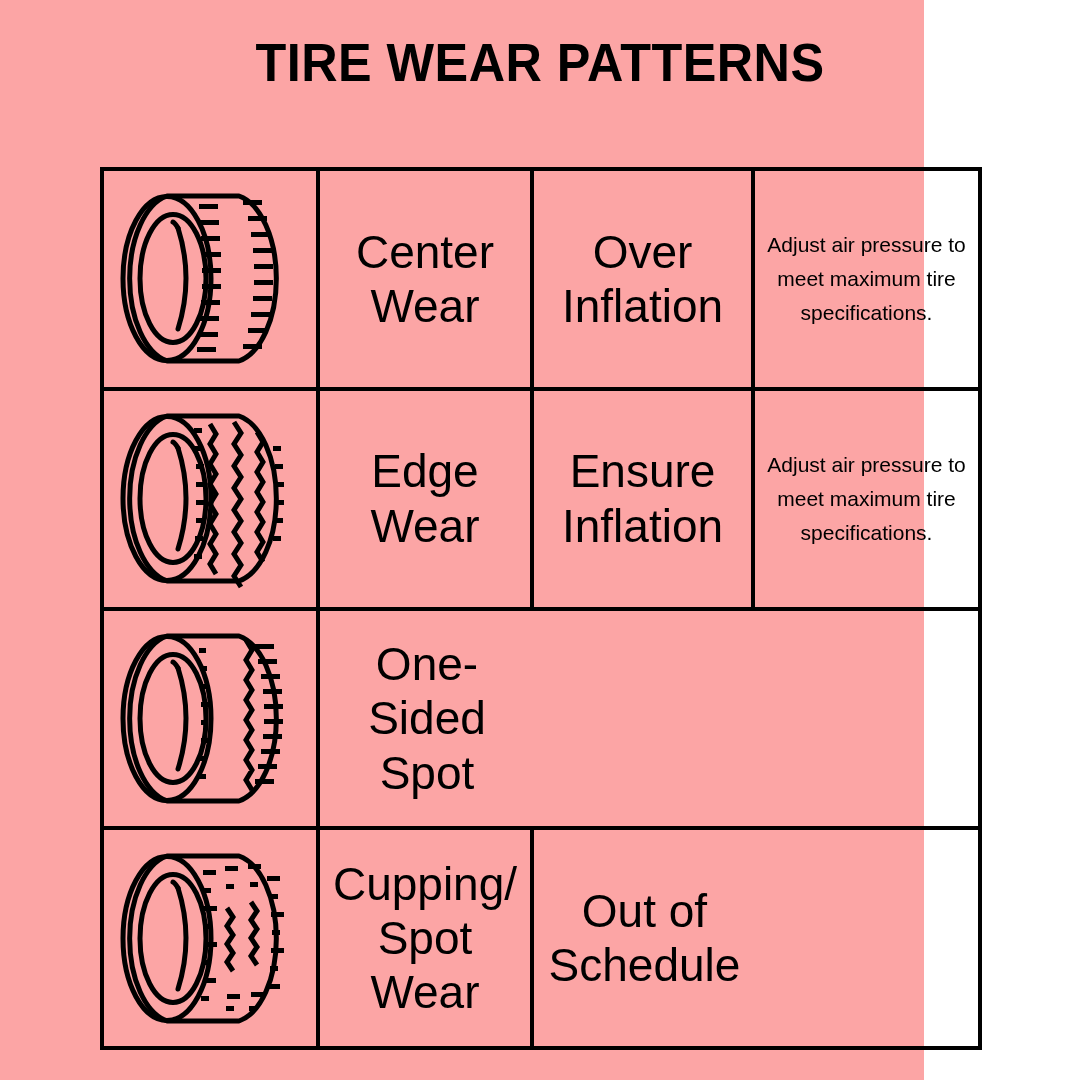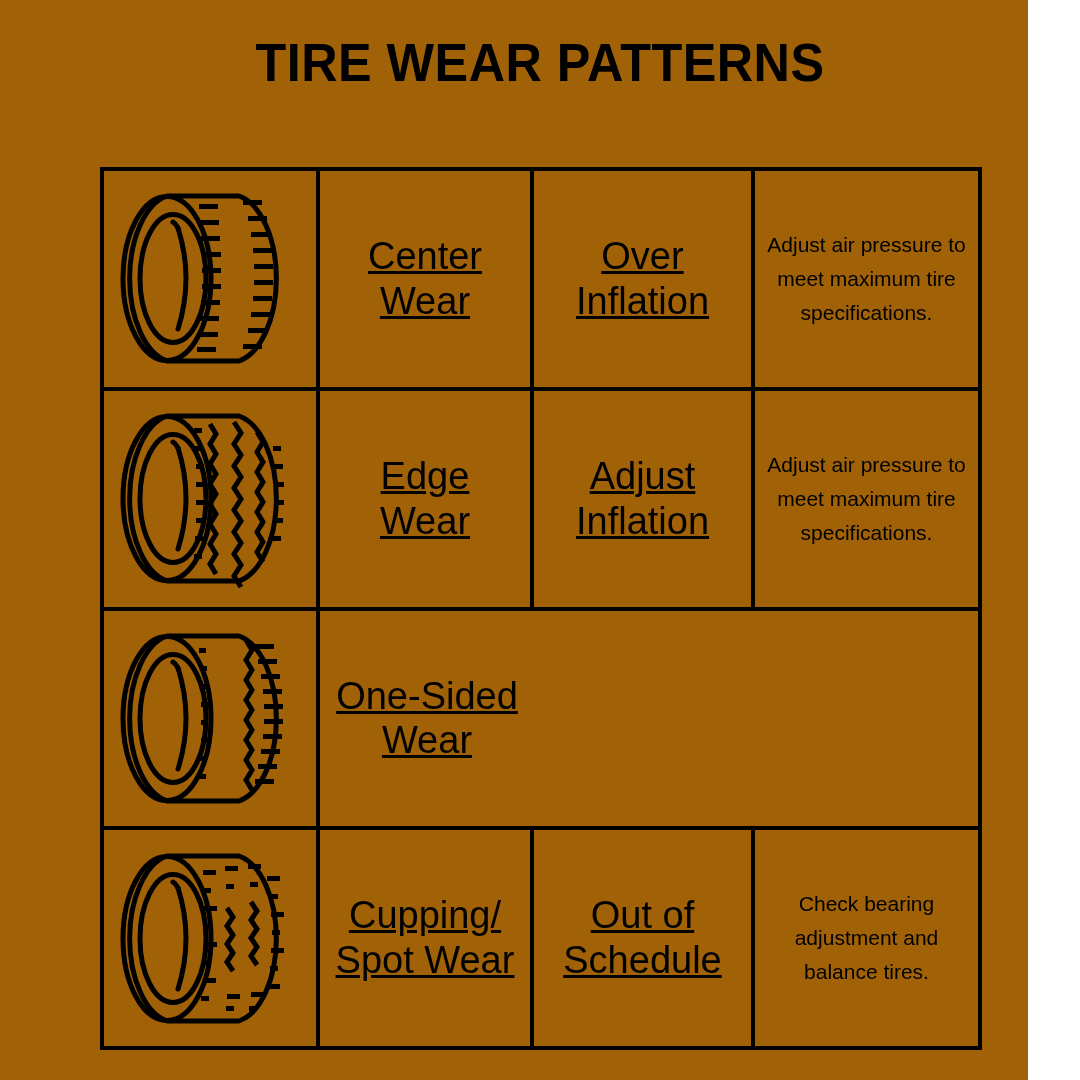--- a/index.html
+++ b/index.html
@@ -10,23 +10,23 @@
   body {
     width: 1080px;
     height: 1080px;
     font-family: "Liberation Sans", sans-serif;
     color: #000000;
     overflow: hidden;
   }
 
   .page {
     position: relative;
-    width: 1028px;
+    width: 924px;
     height: 1080px;
-    background: #a16207;
+    background: #fca5a5;
   }
 
   
   .title {
     position: absolute;
     left: 0;
     top: 36px;
     width: 1080px;
     text-align: center;
     font-family: "Liberation Sans", sans-serif;
@@ -95,25 +95,24 @@
 
   .cell-icon    { width: 216px; padding: 0; }
   .cell-pattern { width: 214px; }
   .cell-cause   { width: 221px; }
   .cell-action  { width: 223px; }
 
   .cell-pattern .txt,
   .cell-cause .txt {
     font-family: "Liberation Sans", sans-serif;
     font-weight: 400;
-    font-size: 38px;
+    font-size: 46px;
     line-height: 1.18;
     color: #000;
     white-space: pre-line;
-    text-decoration: underline;
   }
   .cell-action .txt {
     font-family: "Liberation Sans", sans-serif;
     font-weight: 400;
     font-size: 21px;
     line-height: 1.62;
     color: #000;
   }
 
   
@@ -207,21 +206,21 @@
             <rect x="160" y="112" width="8" height="5"></rect>
             <rect x="158" y="130" width="8" height="5"></rect>
           </g>
         </svg>
       </div>
       <div class="cell cell-pattern">
         <div class="txt">Edge
 Wear</div>
       </div>
       <div class="cell cell-cause">
-        <div class="txt">Adjust
+        <div class="txt">Ensure
 Inflation</div>
       </div>
       <div class="cell cell-action">
         <div class="txt">Adjust air pressure to meet maximum tire specifications.</div>
       </div>
     </div>
 
     <div class="row">
       <div class="cell cell-icon">
         <svg class="tire-svg" viewBox="0 0 190 185">
@@ -252,21 +251,21 @@
             <rect x="149" y="93" width="19" height="5"></rect>
             <rect x="148" y="108" width="19" height="5"></rect>
             <rect x="146" y="123" width="19" height="5"></rect>
             <rect x="143" y="138" width="19" height="5"></rect>
             <rect x="140" y="153" width="19" height="5"></rect>
           </g>
         </svg>
       </div>
       <div class="cell cell-pattern">
         <div class="txt">One-Sided
-Wear</div>
+Spot</div>
       </div>
     </div>
 
     <div class="row">
       <div class="cell cell-icon">
         <svg class="tire-svg" viewBox="0 0 190 185">
           <g fill="none" stroke="#000" stroke-width="5" stroke-linecap="round" stroke-linejoin="round">
             <path d="M52 10 H124 a46 84 0 0 1 0 165 H52 a46 84 0 0 1 0 -165 Z"></path>
             <ellipse cx="52" cy="92.5" rx="44" ry="82"></ellipse>
             <ellipse cx="58" cy="92.5" rx="33" ry="64"></ellipse>
@@ -305,19 +304,16 @@
         </svg>
       </div>
       <div class="cell cell-pattern">
         <div class="txt">Cupping/
 Spot Wear</div>
       </div>
       <div class="cell cell-cause">
         <div class="txt">Out of
 Schedule</div>
       </div>
-      <div class="cell cell-action">
-        <div class="txt">Check bearing adjustment and balance tires.</div>
-      </div>
     </div>
 
   </div>
 </div>
 
 </body></html>

